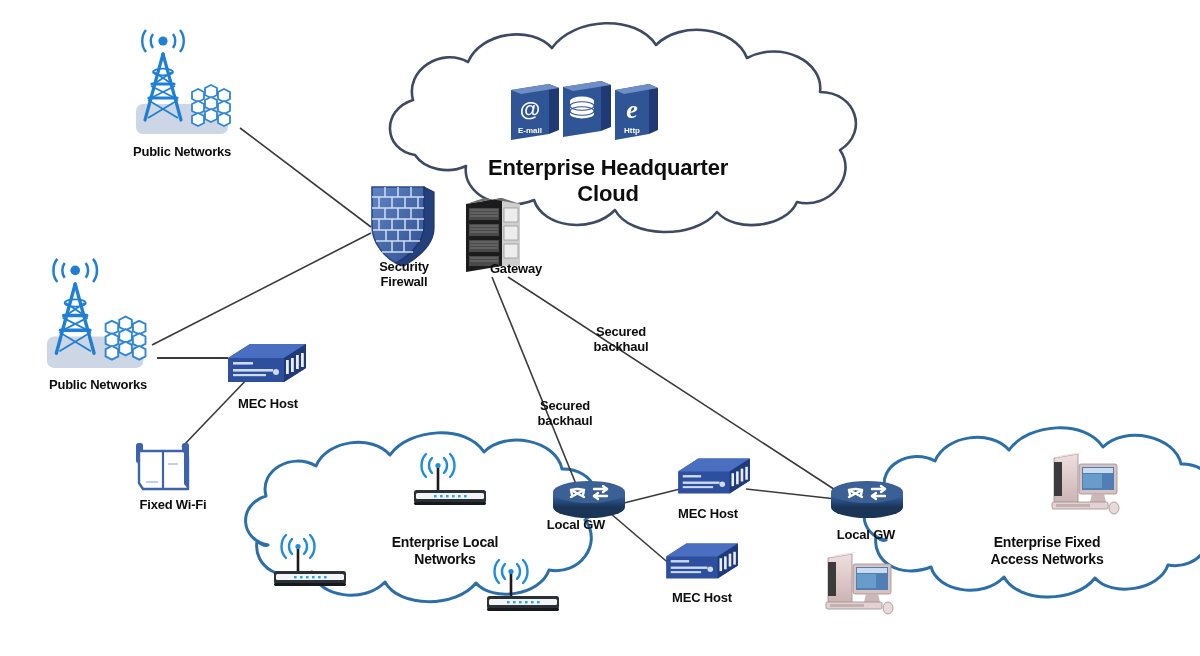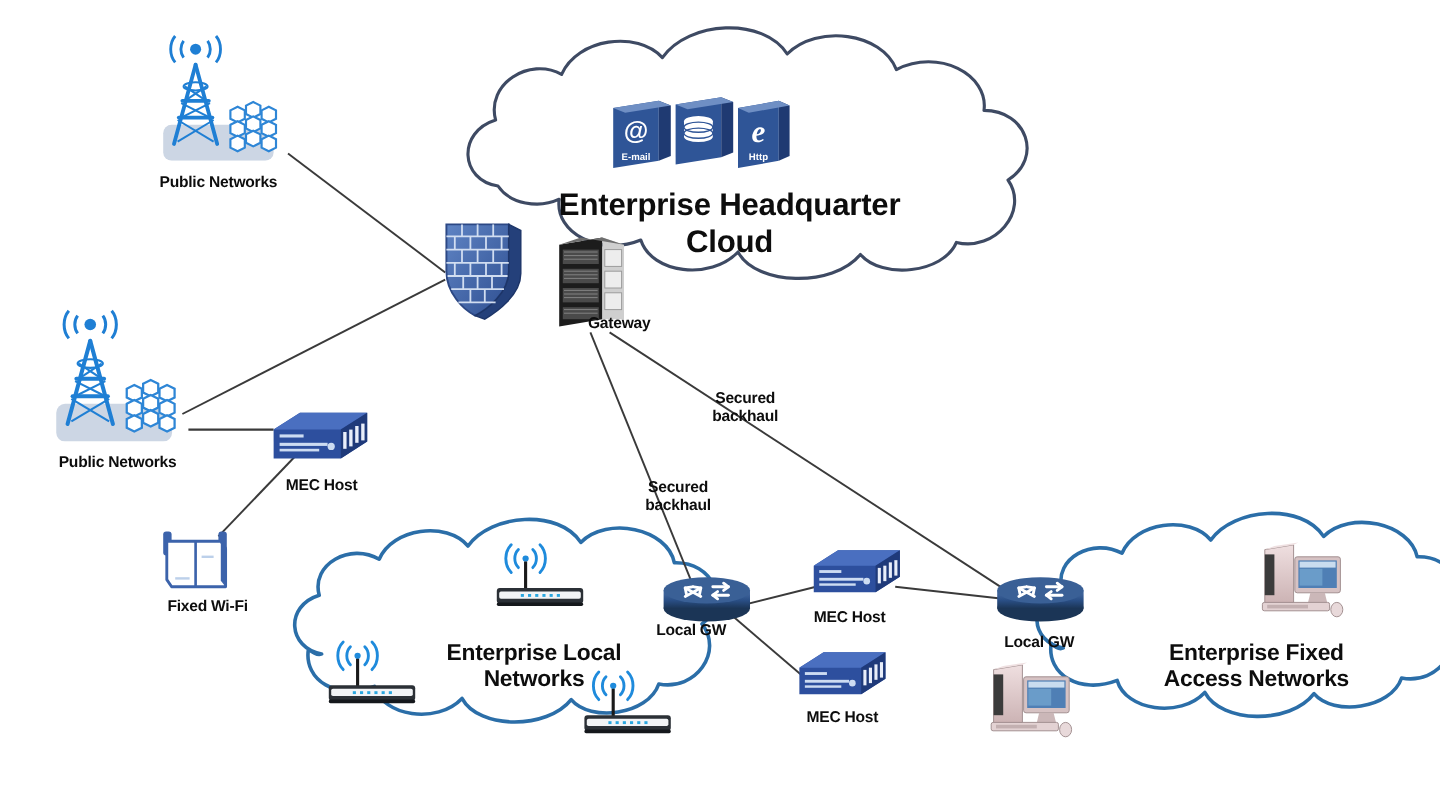--- a/index.html
+++ b/index.html
@@ -33,22 +33,22 @@
     position: absolute;
     font-family: "Liberation Sans", sans-serif;
     font-weight: bold;
     color: #0d0d0d;
     text-align: center;
     line-height: 1.18;
     white-space: pre-line;
     letter-spacing: -0.2px;
   }
   .lbl-md { font-size: 13px; }
-  .lbl-lg { font-size: 26px; text-align: center; }
-  .cloudtext { font-size: 19px; }
+  .lbl-lg { font-size: 22px; text-align: center; }
+  .cloudtext { font-size: 14px; }
 </style>
 </head>
 <body>
 
 <div id="canvas">
 
   <svg id="wires" viewBox="0 0 1200 656">
     <defs>
       <linearGradient id="gradServerTop" x1="0" y1="0" x2="1" y2="1">
         <stop offset="0%" stop-color="#4a6fc0"></stop>
@@ -315,20 +315,22 @@
           <line x1="52" y1="37" x2="52" y2="48"></line>
           <line x1="20" y1="48" x2="20" y2="59"></line>
           <line x1="32" y1="48" x2="32" y2="59"></line>
           <line x1="44" y1="48" x2="44" y2="59"></line>
           <line x1="26" y1="59" x2="26" y2="70"></line>
           <line x1="38" y1="59" x2="38" y2="70"></line>
         </g>
       </g>
     </svg>
   </div>
+  <div class="label lbl-md" style="left:343px; top:259px; width:122px;">Security
+Firewall</div>
 
   <div class="node" style="left:462px; top:196px;">
     <svg width="64" height="78" viewBox="0 0 64 78">
       <g>
         <polygon points="4,8 40,2 40,70 4,76" fill="#1c1c1c"></polygon>
         <polygon points="40,2 58,8 58,70 40,70" fill="#cfcfcf"></polygon>
         <polygon points="4,8 22,2 58,8 40,2" fill="#6e6e6e"></polygon>
         <g fill="#4a4a4a">
           <rect x="7" y="12" width="30" height="12"></rect>
           <rect x="7" y="28" width="30" height="12"></rect>

